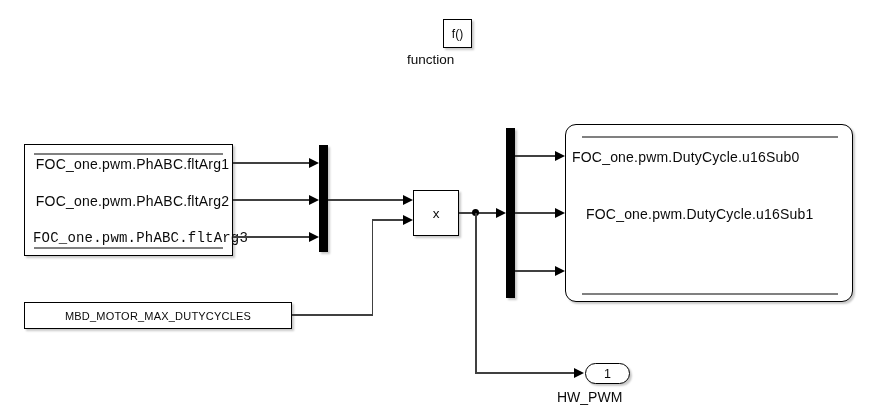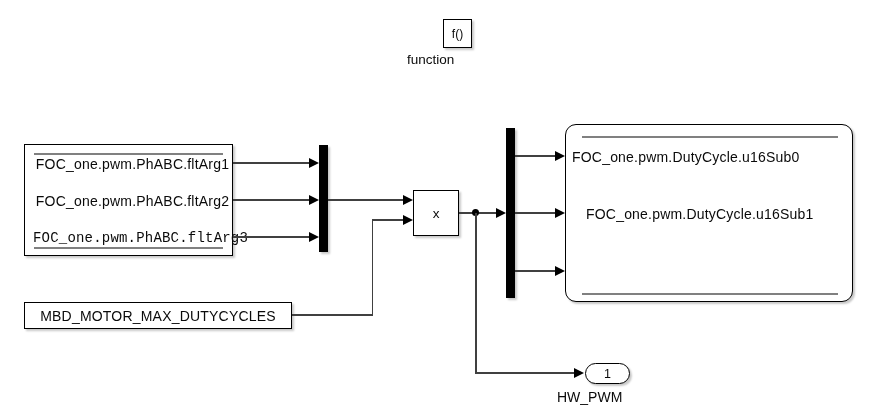--- a/index.html
+++ b/index.html
@@ -77,21 +77,21 @@
   .left-store .sep-bottom{left:9px;top:102px;width:189px;}
   .left-store .row{padding-left:8px;}
   .left-store .row-0{top:11px;}
   .left-store .row-1{top:48px;}
   .left-store .row-2{top:85px;font-family:Liberation Mono, monospace;}
 
   .mux-bar{left:319px;top:145px;width:9px;height:107px;}
 
   .product-block{left:413px;top:190px;width:46px;height:46px;font-size:13.5px;}
 
-  .const-block{left:24px;top:302px;width:268px;height:27px;font-size:14px;letter-spacing:.2px;}
+  .const-block{left:24px;top:302px;width:268px;height:27px;font-size:11px;letter-spacing:.2px;}
 
   .demux-bar{left:506px;top:128px;width:9px;height:170px;}
 
   .right-store{left:565px;top:124px;width:288px;height:178px;border-radius:11px;}
   .right-store .sep-top{left:16px;top:11px;width:256px;}
   .right-store .sep-bottom{left:16px;top:168px;width:256px;}
   .right-store .row{padding-left:6px;}
   .right-store .row-0{top:24px;}
   .right-store .row-1{top:81px;margin-left:14px;}
   .right-store .row-2{top:139px;}

